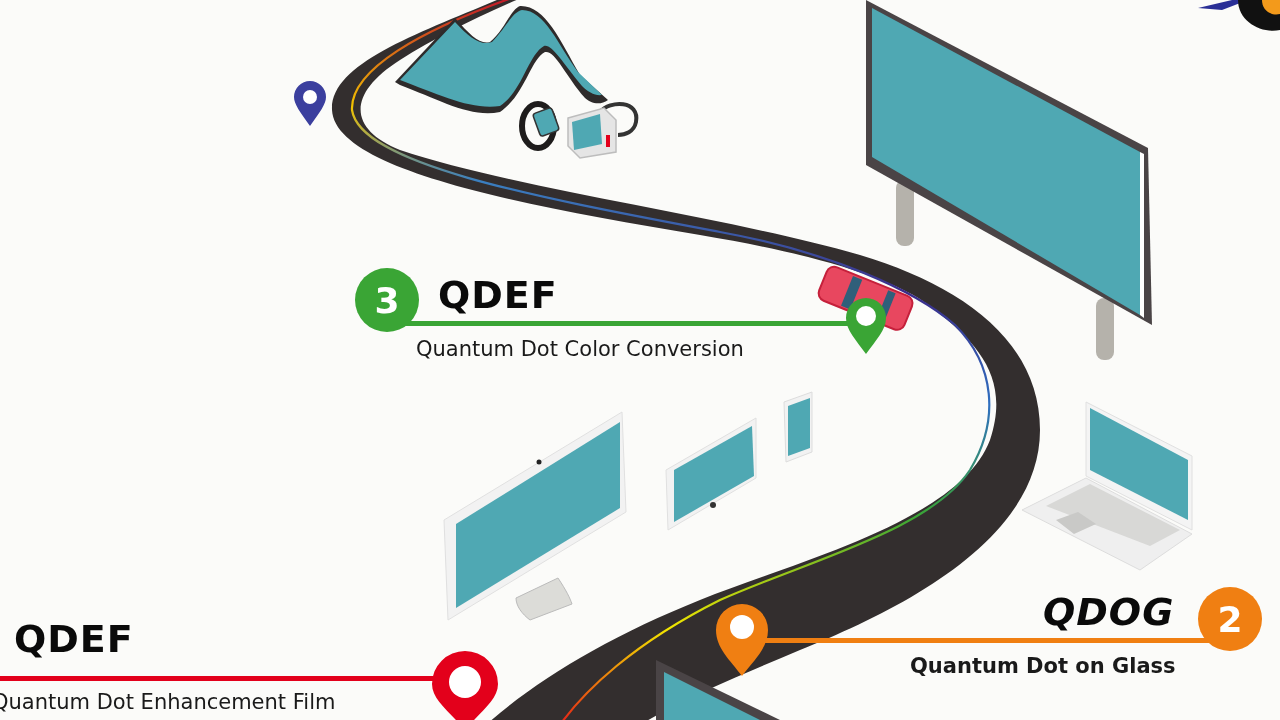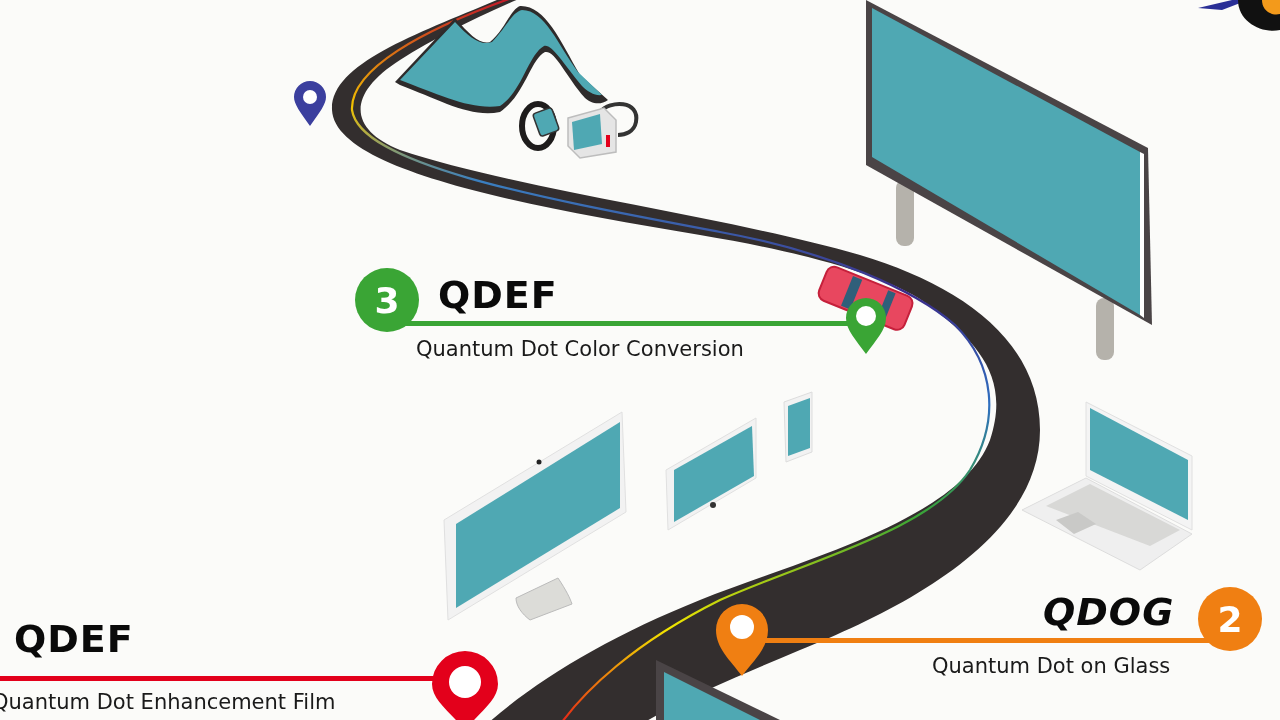--- a/index.html
+++ b/index.html
@@ -126,16 +126,16 @@
 <div class="badge" style="left:355px;top:268px;background:#3aa535;">
   <span>3</span>
 </div>
 <div class="label title" style="left:438px;top:276px;">QDEF</div>
 <div class="label sub" style="left:416px;top:339px;">Quantum Dot Color Conversion</div>
 
 <div class="badge" style="left:1198px;top:587px;background:#f07f12;">
   <span>2</span>
 </div>
 <div class="label title" style="left:1043px;top:593px;font-style:italic;">QDOG</div>
-<div class="label sub" style="left:932px;top:656px;">Quantum Dot on Glass</div>
+<div class="label sub" style="left:910px;top:656px;font-weight:bold;">Quantum Dot on Glass</div>
 
 <div class="label title" style="left:14px;top:620px;">QDEF</div>
 <div class="label sub" style="left:-8px;top:692px;">Quantum Dot Enhancement Film</div>
 
 </body></html>

